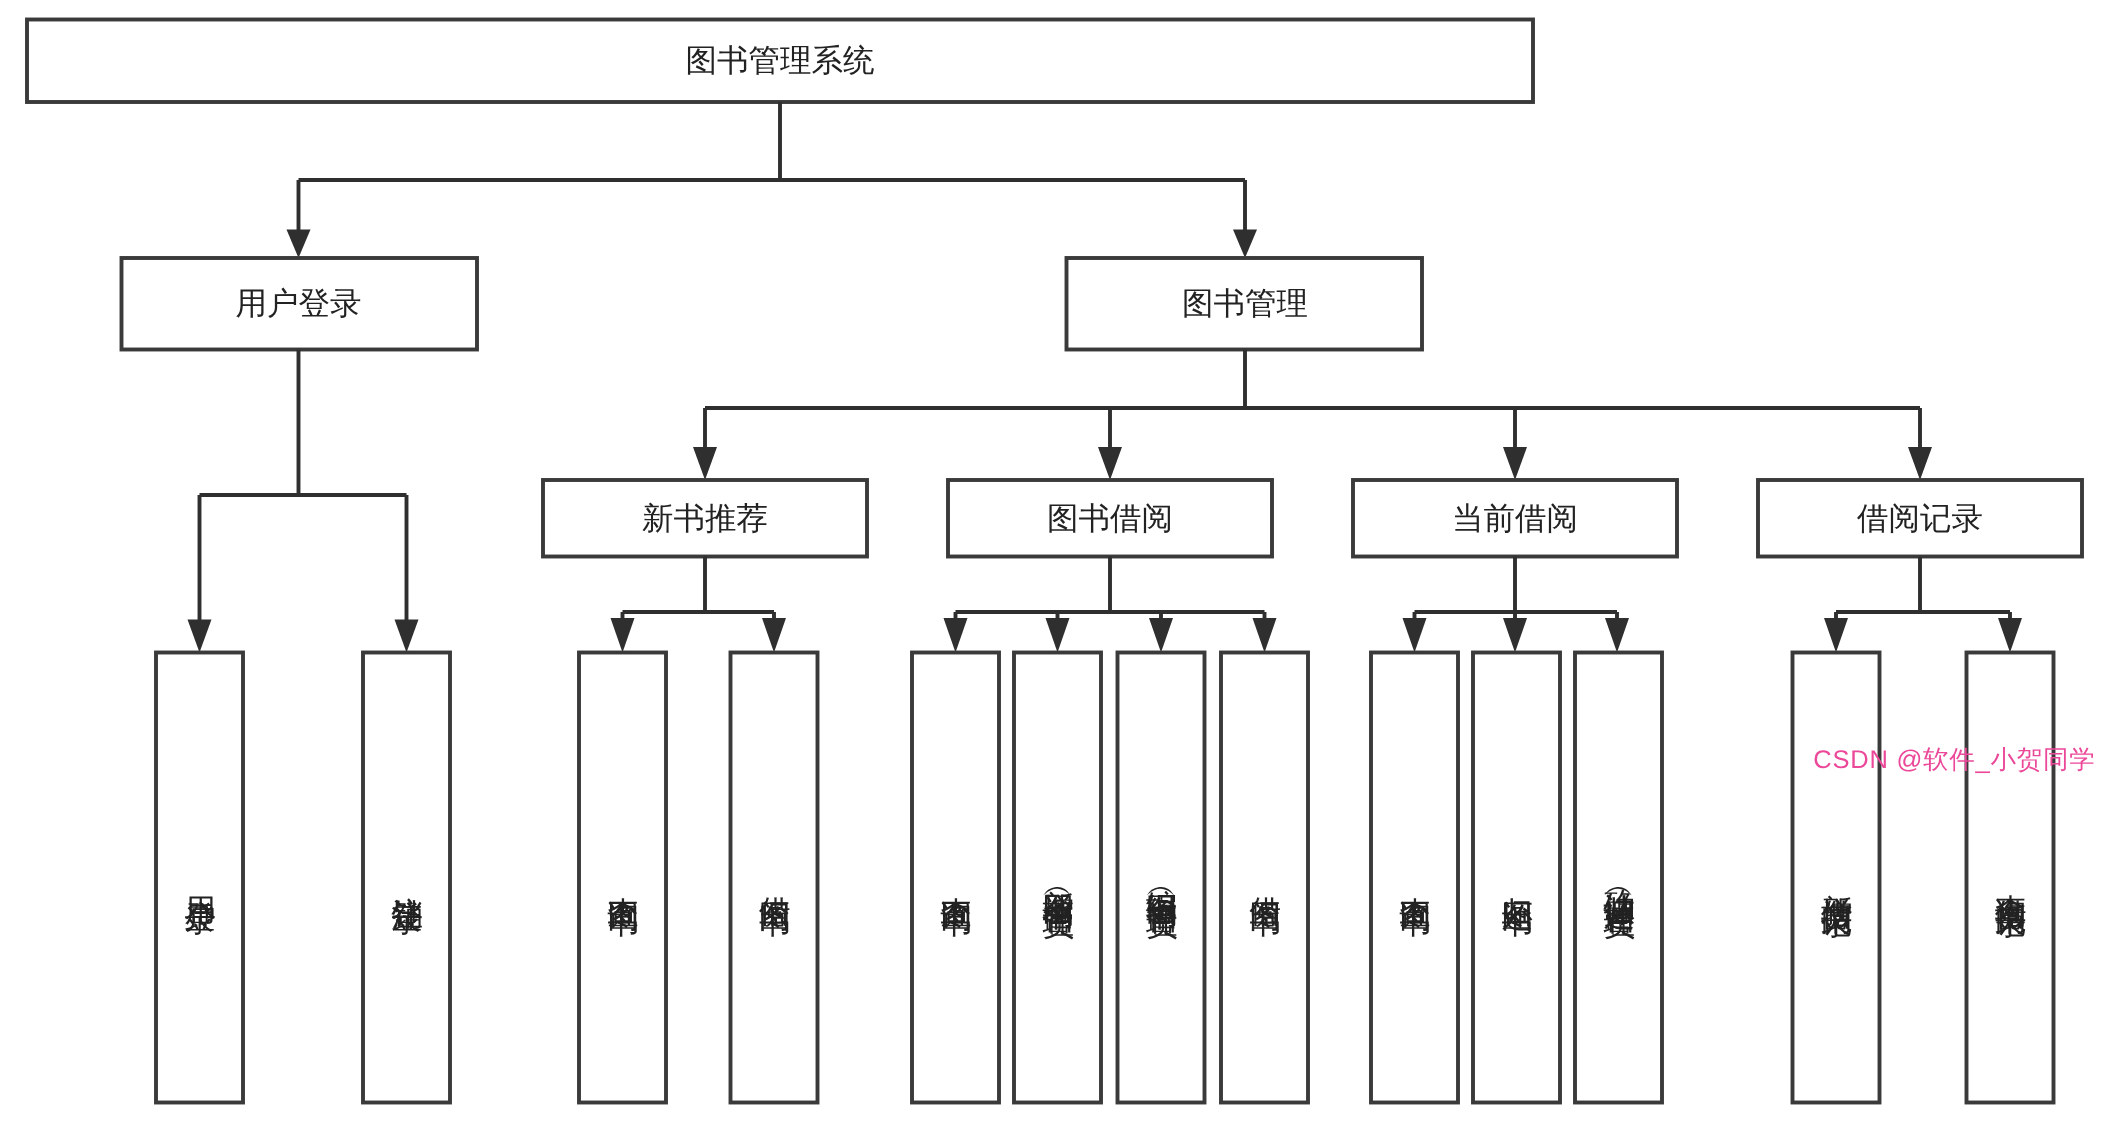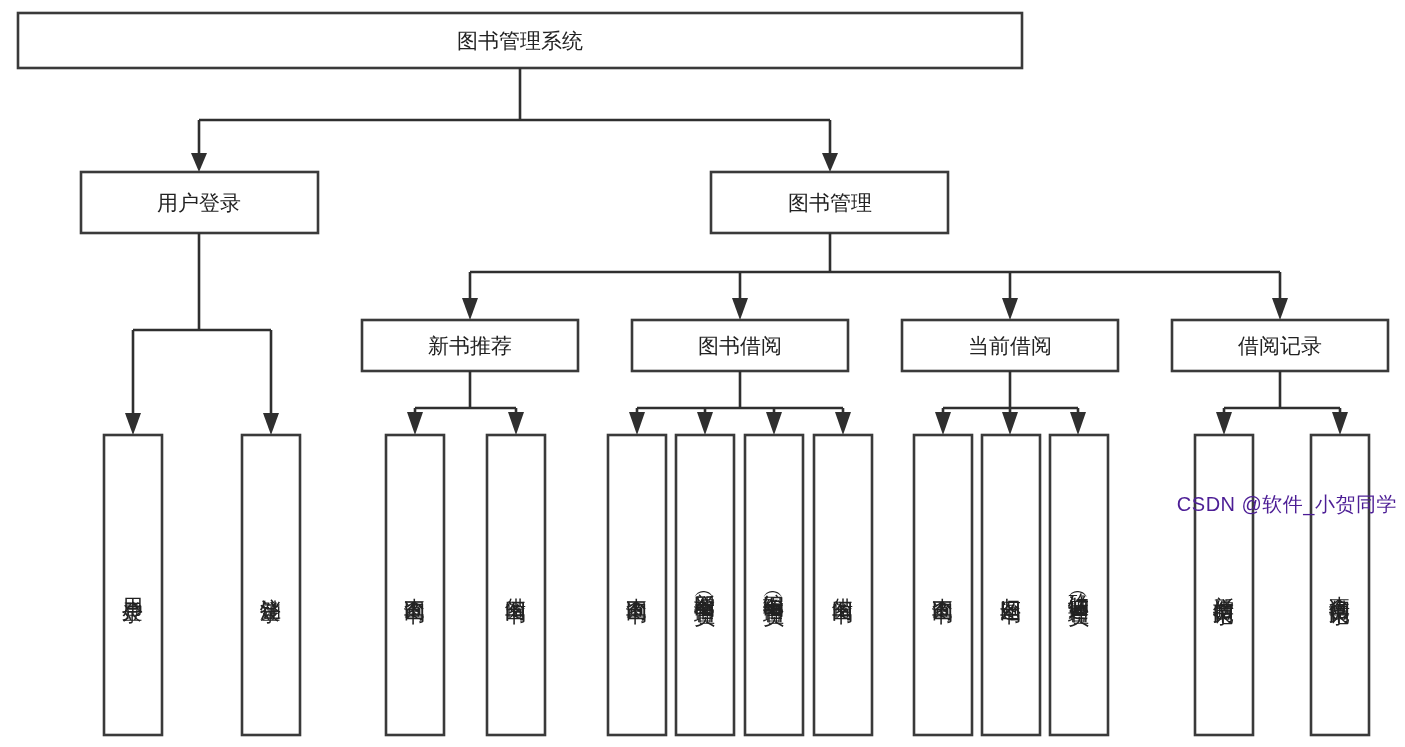--- a/index.html
+++ b/index.html
@@ -62,22 +62,22 @@
     color: #222222;
     white-space: nowrap;
     pointer-events: none;
     user-select: none;
   }
   .watermark {
     position: absolute;
     right: 8px;
     bottom: 6px;
     font-family: "Liberation Sans", "DejaVu Sans", sans-serif;
-    font-size: 20px;
-    color: #4c1d95;
+    font-size: 17px;
+    color: #ec4899;
     letter-spacing: 0.5px;
     white-space: nowrap;
   }
 </style>
 </head>
 <body>
 
 <div id="diagram-root">
 
   <svg class="diagram-canvas" viewBox="0 0 1405 747">

